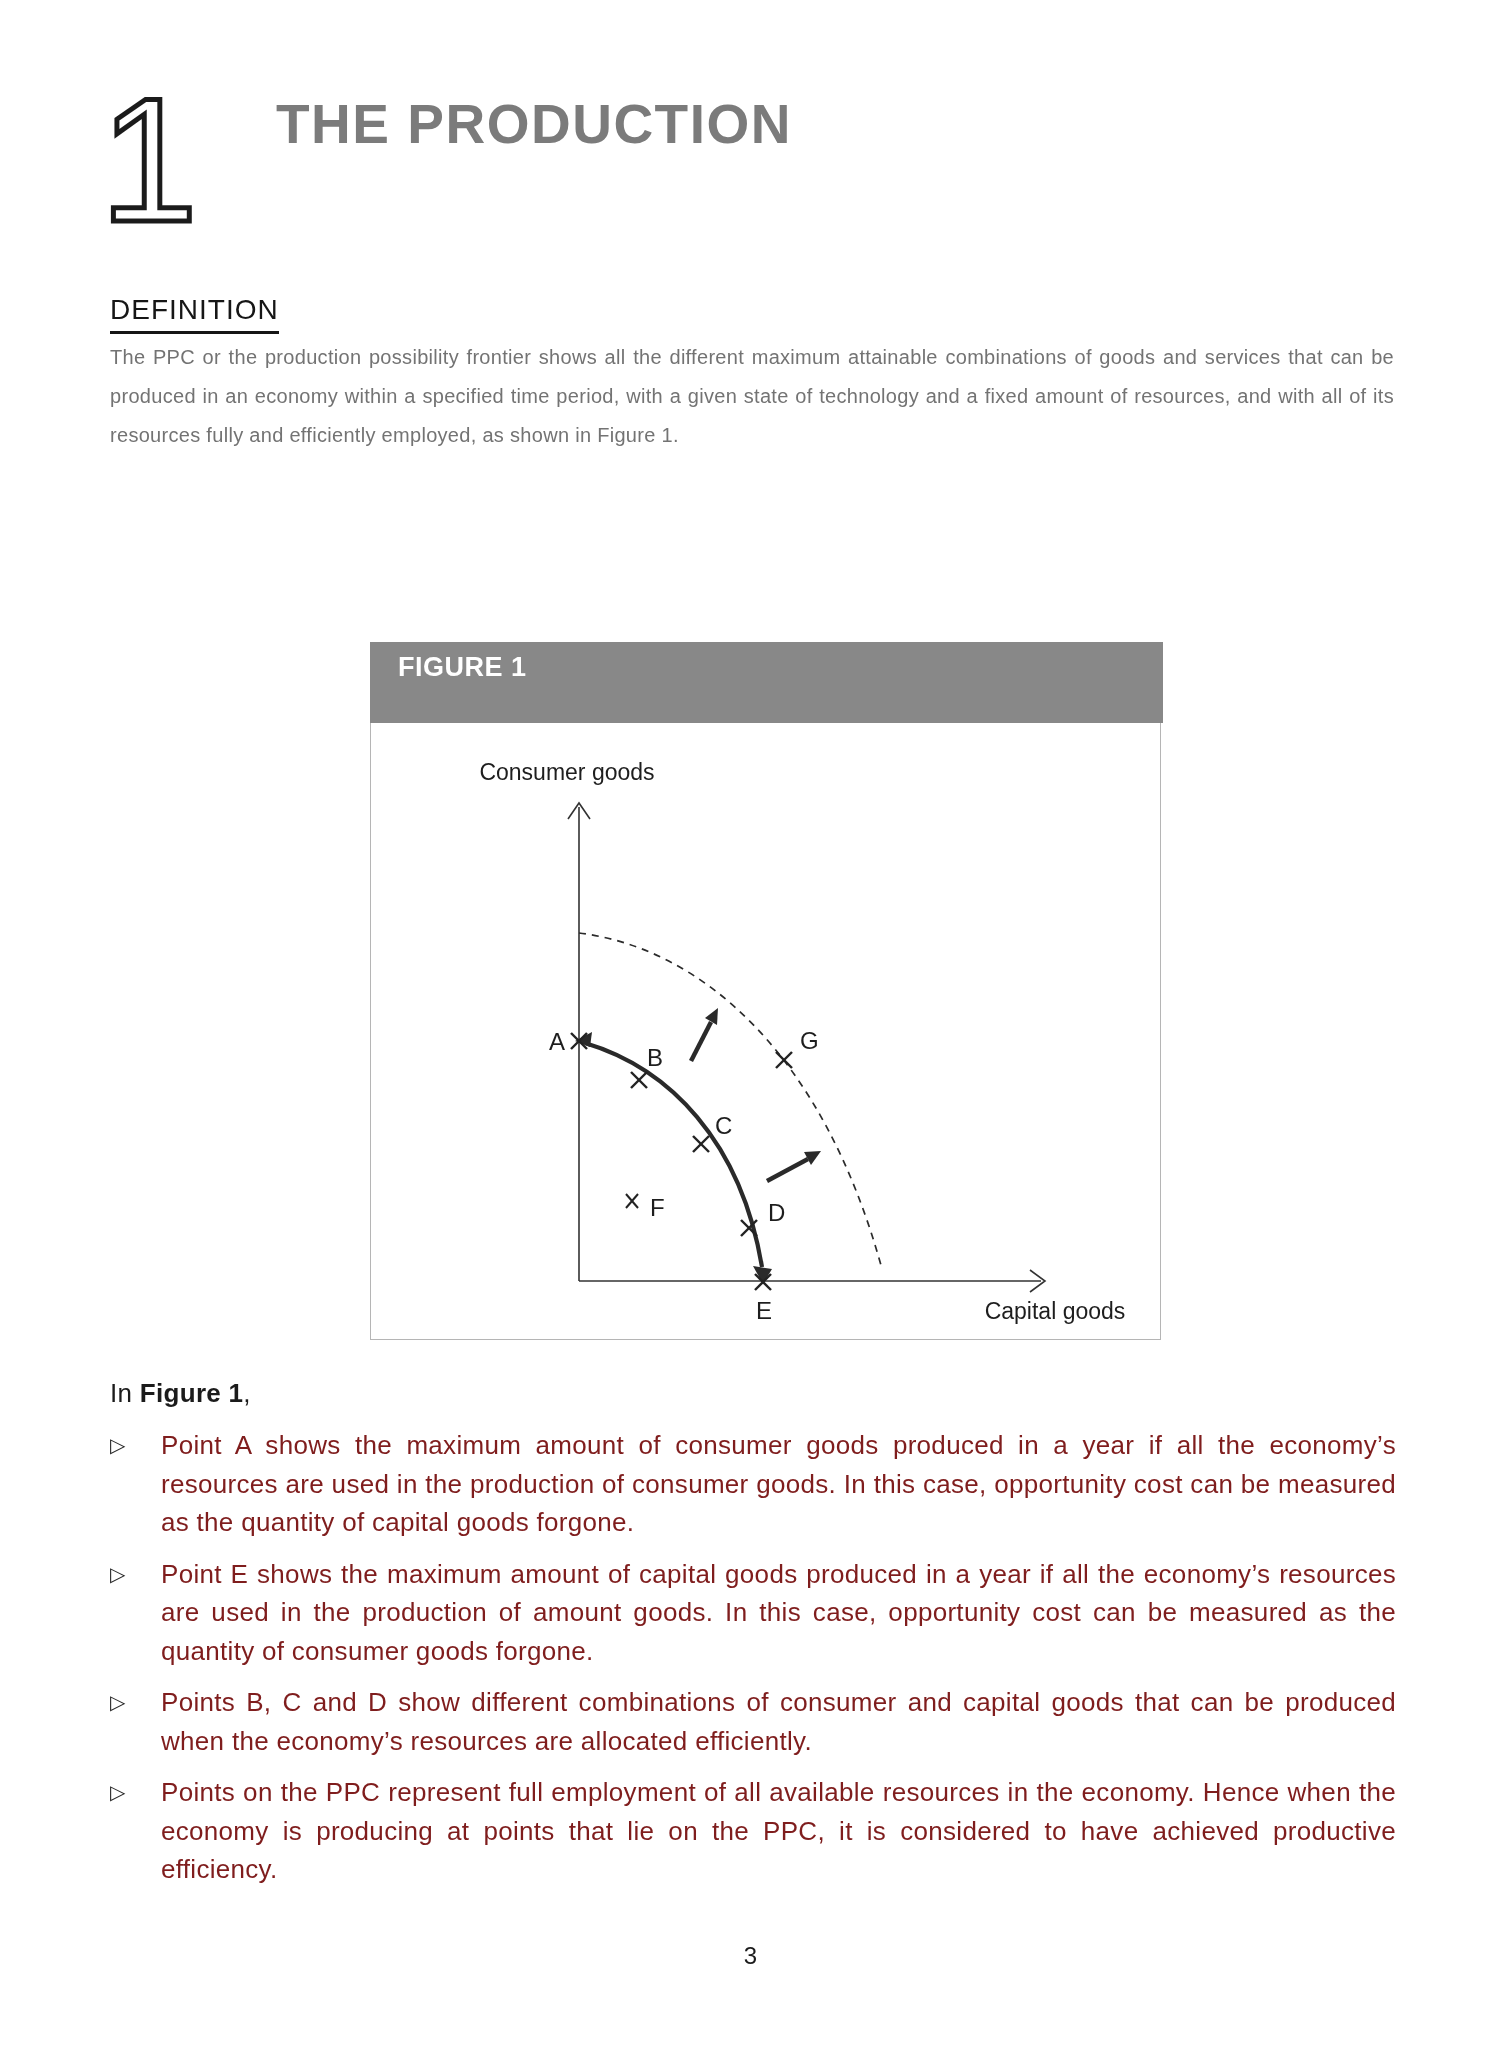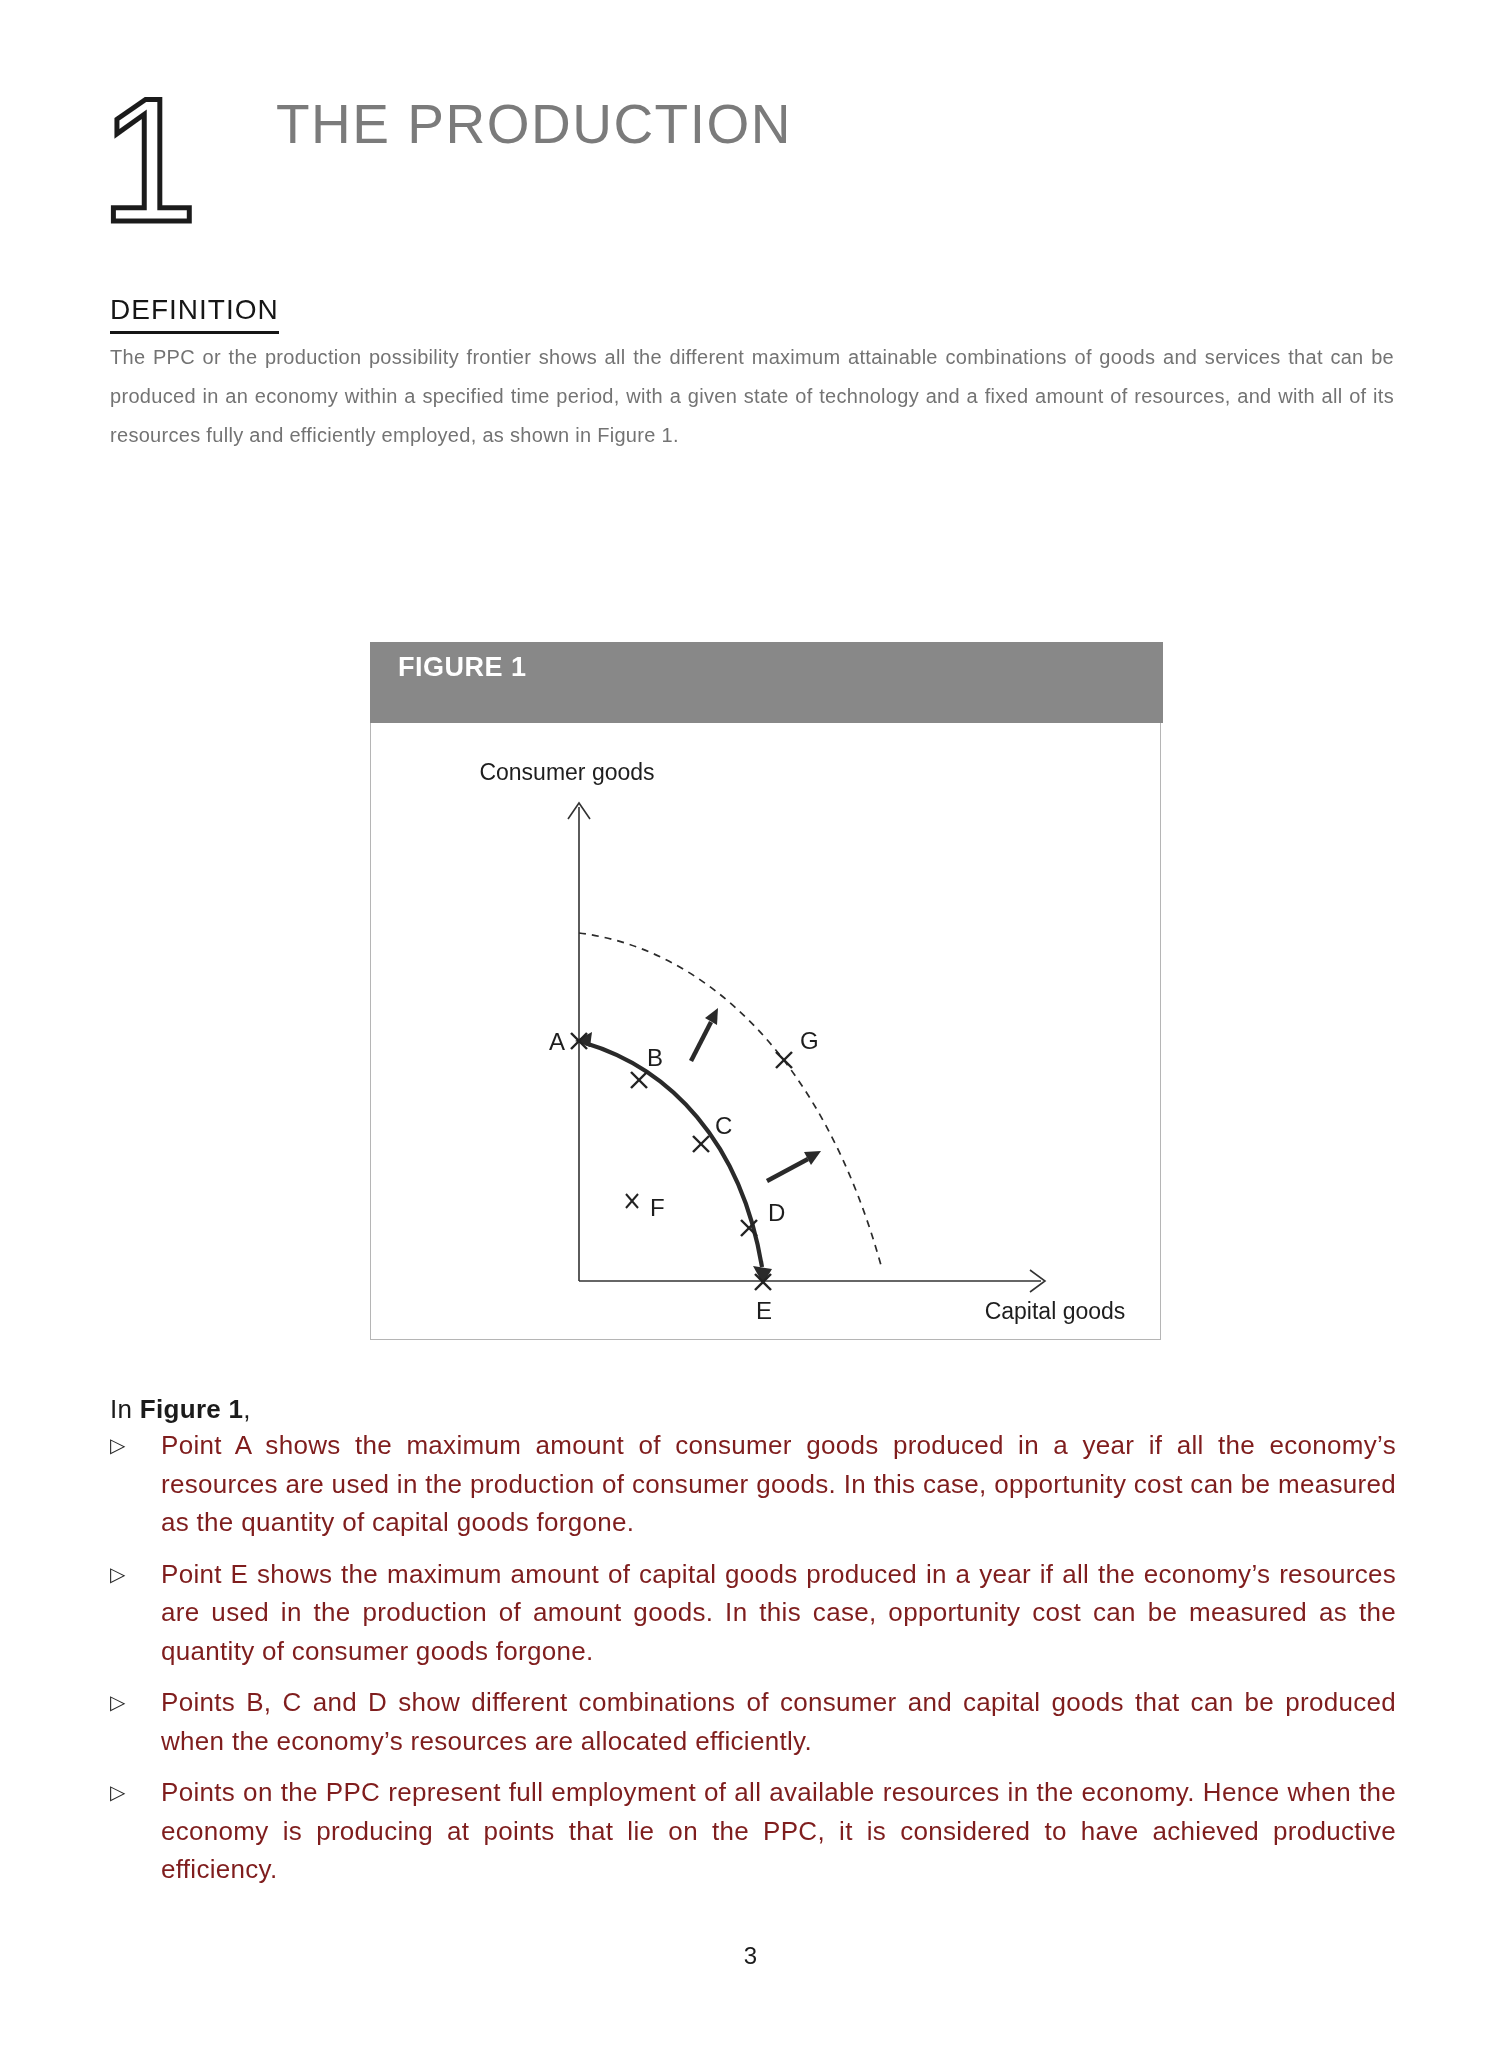--- a/index.html
+++ b/index.html
@@ -10,21 +10,21 @@
     font-family:"Liberation Sans", sans-serif; color:#1e1e1e;
   }
   
   .chapter-num-svg { position:absolute; left:96px; top:88px; width:110px; height:140px; overflow:visible; }
   .chapter-num-svg text {
     font-family:"Liberation Sans", sans-serif; font-size:176px; font-weight:400;
     fill:#ffffff; stroke:#1b1b1b; stroke-width:5px;
   }
   .chapter-title {
     position:absolute; left:276px; top:94px; width:1100px;
-    font-size:55px; line-height:61px; font-weight:400; letter-spacing:1.5px;
+    font-size:55px; line-height:61px; font-weight:700; letter-spacing:1.5px;
     color:#7b7b7b;
   }
   
   .def-heading {
     position:absolute; left:110px; top:294px;
     font-size:28px; font-weight:500; letter-spacing:1px; color:#161616;
   }
   .def-heading span { display:inline-block; border-bottom:3px solid #161616; padding-bottom:5px;text-align:right; }
   .body-par {
     position:absolute; left:110px; top:338px; width:1284px;
@@ -42,21 +42,21 @@
   }
   .fig-label { font-size:27px; font-weight:700; line-height:33px; letter-spacing:0.5px; }
   .fig-caption { font-size:27px; font-weight:400; line-height:34px; color:#f4f4f4; }
   .chart-svg { position:absolute; left:0; top:80px; width:789px; height:616px; overflow:visible; }
   .chart-svg text { font-family:"Liberation Sans", sans-serif; fill:#1e1e1e; }
   .axis-label { font-size:23px; }
   .pt-label { font-size:24px; }
   
   .infig {
     position:absolute; left:110px; top:1378px; width:1284px;
-    font-size:26px; letter-spacing:0.3px; color:#1b1b1b;margin-top:16px;
+    font-size:26px; letter-spacing:0.3px; color:#1b1b1b;
   }
   .infig strong { font-weight:700; }
   .bullets { position:absolute; left:110px; top:1426px; width:1286px; }
   .bullet { display:flex; margin-bottom:13px; }
   .bullet .marker {
     flex:0 0 51px; font-family:"DejaVu Sans", sans-serif;
     font-size:20px; line-height:38.5px; color:#2a2a2a;
   }
   .bullet .btext {
     flex:1; font-size:26px; line-height:38.5px; letter-spacing:0.3px;

